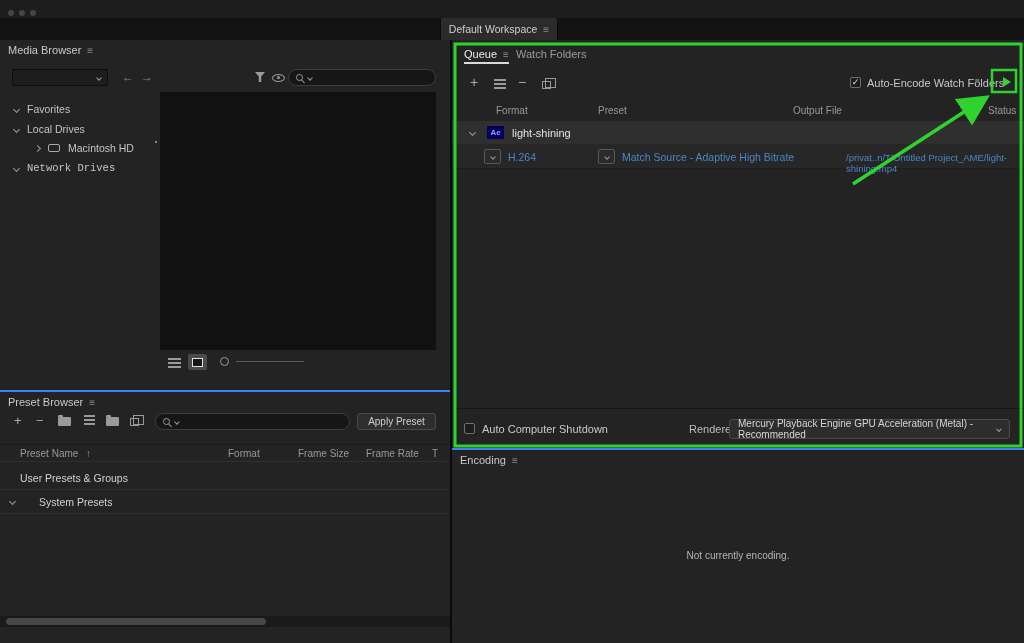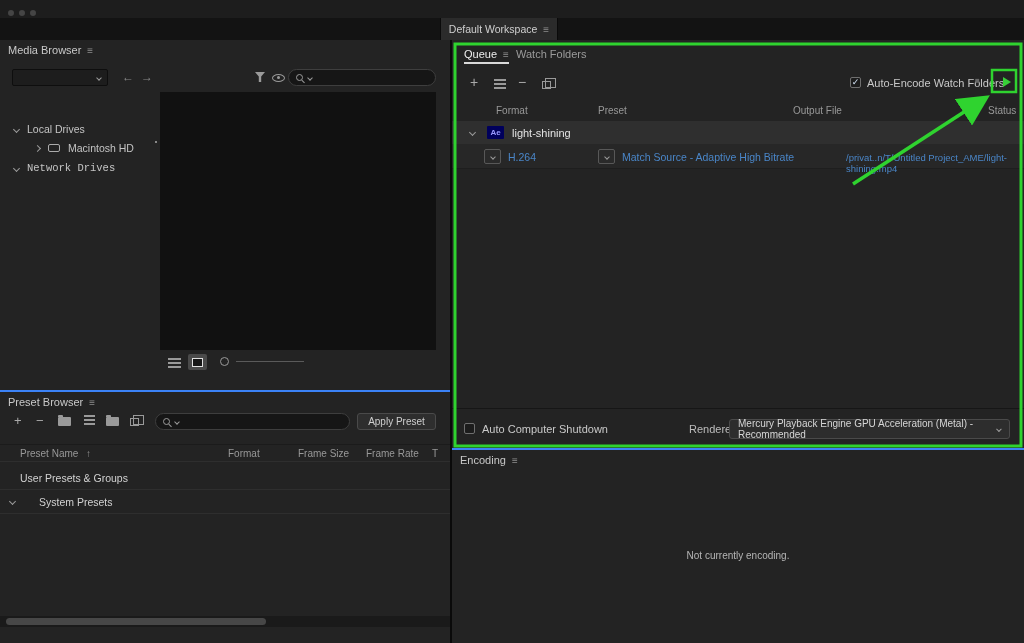--- a/index.html
+++ b/index.html
@@ -108,20 +108,24 @@
     </div>
     <span class="navarrow" style="left:122px; top:31px;">←</span>
     <span class="navarrow" style="left:141px; top:31px;">→</span>
     <div class="funnel" style="left:255px; top:32px;"></div>
     <div class="eye" style="left:272px; top:34px;"></div>
     <div class="searchbox" style="left:288px; top:29px; width:148px; height:17px;">
       <span class="mag"></span>
       <span class="chev down sm"></span>
     </div>
 
+    <div class="trow" style="top:60px; padding-left:14px;">
+      <span class="chev down"></span>
+      <span class="tlabel">Favorites</span>
+    </div>
     <div class="trow" style="top:80px; padding-left:14px;">
       <span class="chev down"></span>
       <span class="tlabel">Local Drives</span>
     </div>
     <div class="trow" style="top:99px; padding-left:35px;">
       <span class="chev right"></span>
       <span class="drive" style="position:static; margin-left:8px;"></span>
       <span class="tlabel">Macintosh HD</span>
     </div>
     <div class="trow" style="top:119px; padding-left:14px;font-family:Liberation Mono, monospace;">

